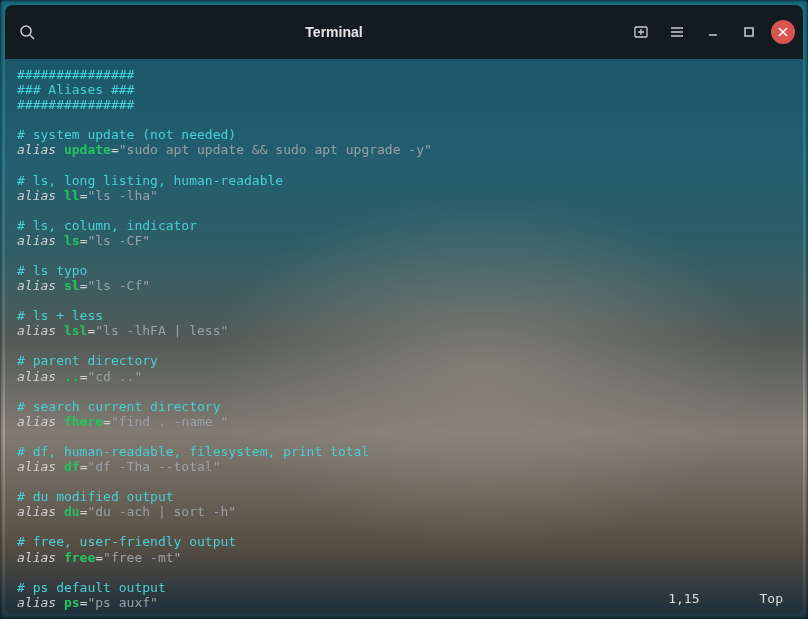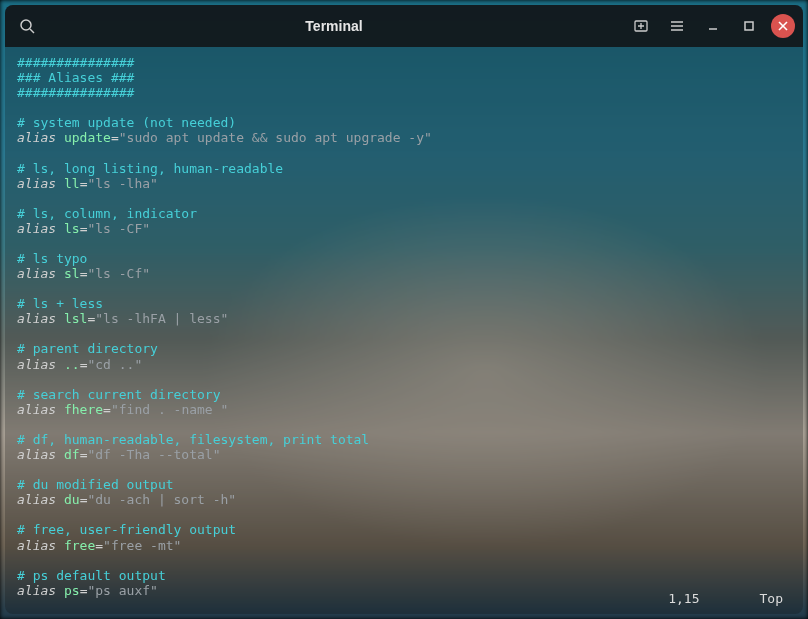--- a/index.html
+++ b/index.html
@@ -23,21 +23,21 @@
   .window {
     position: absolute;
     top: 5px; left: 5px; right: 5px; bottom: 5px;
     border-radius: 8px;
     overflow: hidden;
     background: rgba(10,10,10,0.25);
     display: flex;
     flex-direction: column;
   }
   .titlebar {
-    height: 42px;
+    height: 54px;
     background: rgba(18,18,20,0.85);
     display: flex;
     align-items: center;
     padding: 11px 8px;
     gap: 8px;
     color: #ddd;
   }
   .title {
     flex: 1;
     text-align: center;
@@ -65,21 +65,21 @@
     flex: 1;
     position: relative;
     padding: 8px 12px;
     line-height: 1.16;
     white-space: pre;
     overflow: hidden;
   }
   .line { display: block; }
   .comment { color: #46d0d8; }
   .kw { color: #d0d0d0; font-style: italic; }
-  .name { color: #86efac; font-weight: normal; }
+  .name { color: #22c55e; font-weight: bold; }
   .eq { color: #d0d0d0; }
   .str { color: #9aa0a6; }
   .statusbar {
     position: absolute;
     bottom: 8px;
     left: 0; right: 0;
     padding: 0 20px 0 0;
     display: flex;
     justify-content: flex-end;
     gap: 60px;

